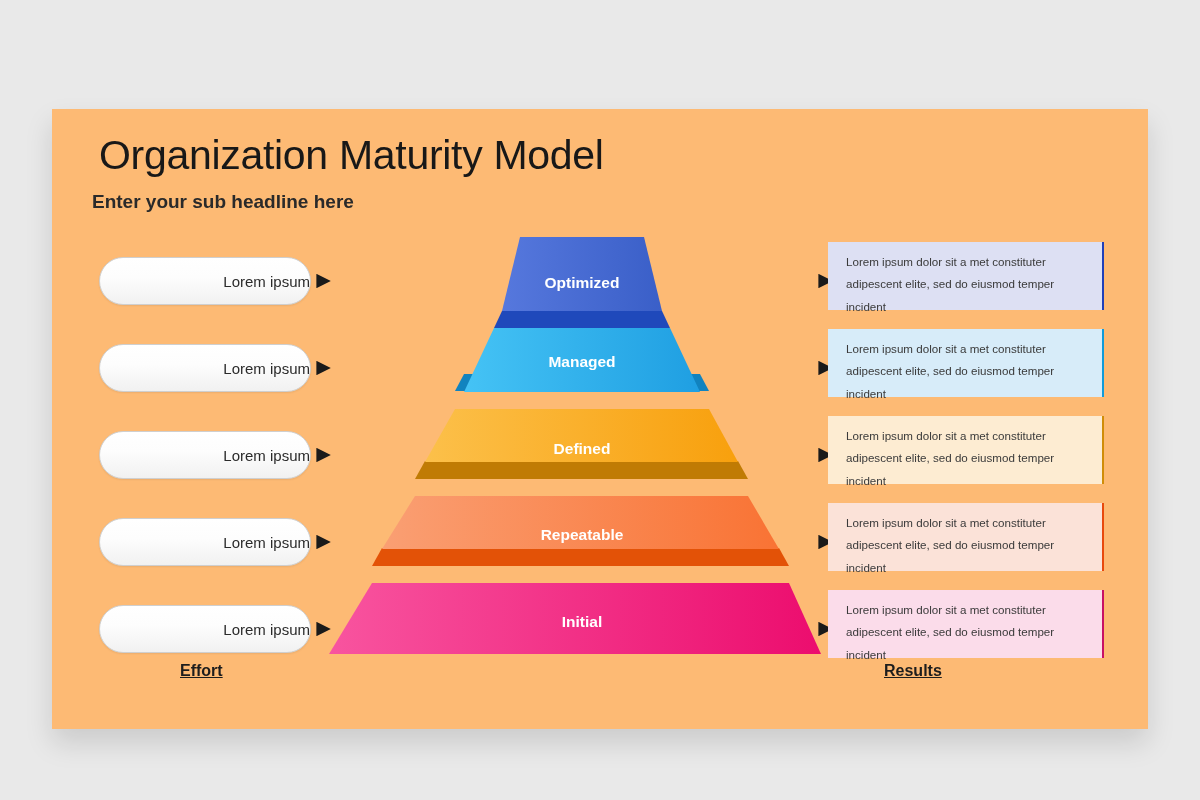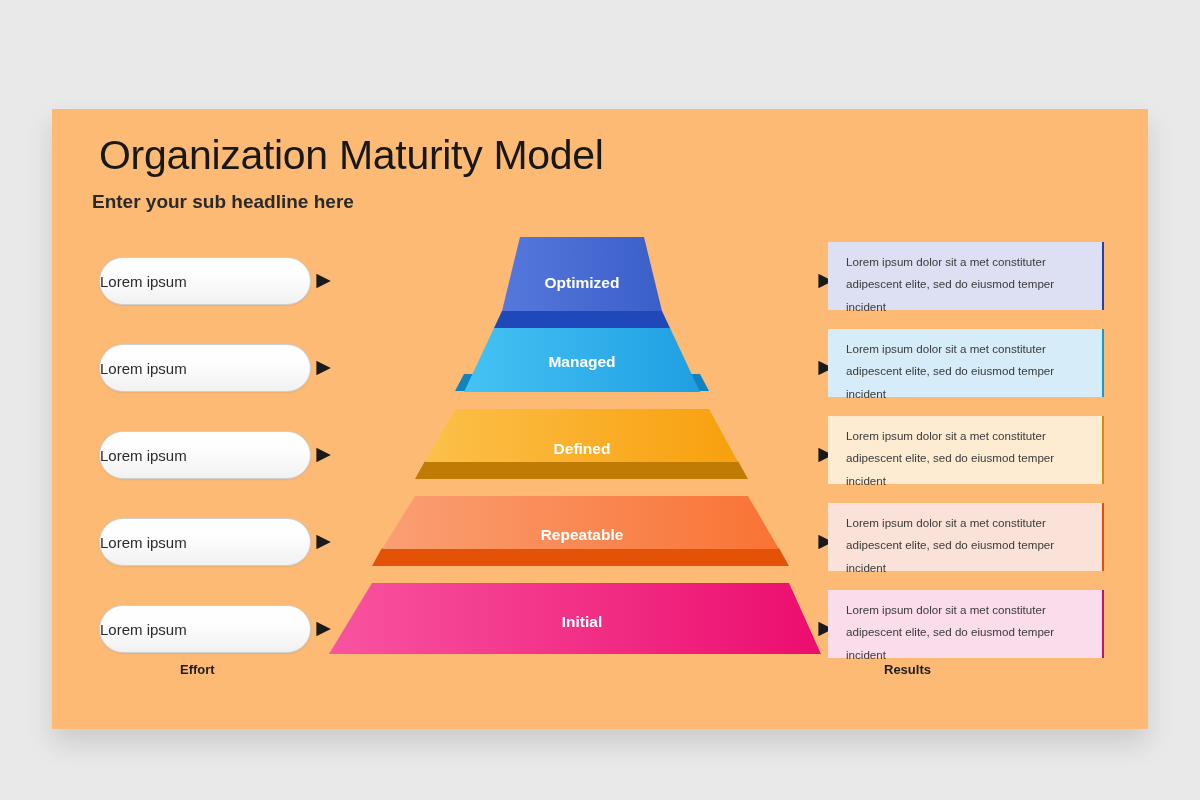--- a/index.html
+++ b/index.html
@@ -32,40 +32,41 @@
   }
 
   
   .pill {
     position: absolute; left: 47px;
     width: 212px; height: 48px;
     border-radius: 26px;
     border: 1px solid #cfcfcf;
     background: linear-gradient(180deg,#ffffff 0%,#fdfdfd 42%,#f1f1f1 100%);
     box-shadow: 0 1px 2px rgba(0,0,0,0.07);
-    display: flex; align-items: center; justify-content: flex-start;
+    display: flex; align-items: center; justify-content: flex-end;
   }
   .pill-label { font-size: 15px; color: #2b2b2b; font-weight: 400; }
 
   
   .info-box {
     position: absolute; left: 776px;
     width: 276px; height: 68px;
     border-right: 2px solid #888;
     padding: 9px 14px 0 18px;
   }
   .info-text {
     font-size: 11.6px; line-height: 1.92; color: #3a3a3a;
   }
 
   
   .caption {
     position: absolute;
-    font-size: 13px; font-weight: bold; color: #1d1d1d;
+    font-size: 16px; font-weight: bold; color: #1d1d1d;
     white-space: nowrap;
+    text-decoration: underline;
   }
   .cap-effort  { left: 128px;  top: 553px; }
   .cap-middle  { left: 315px;  top: 553px; }
   .cap-results { left: 832px;  top: 553px; text-align: center; }
 
   
   .diagram { position: absolute; left: 0; top: 0; width: 1096px; height: 620px; }
   .layer-label {
     font-family: "Liberation Sans", sans-serif;
     font-size: 15.5px; font-weight: bold; fill: #ffffff;

